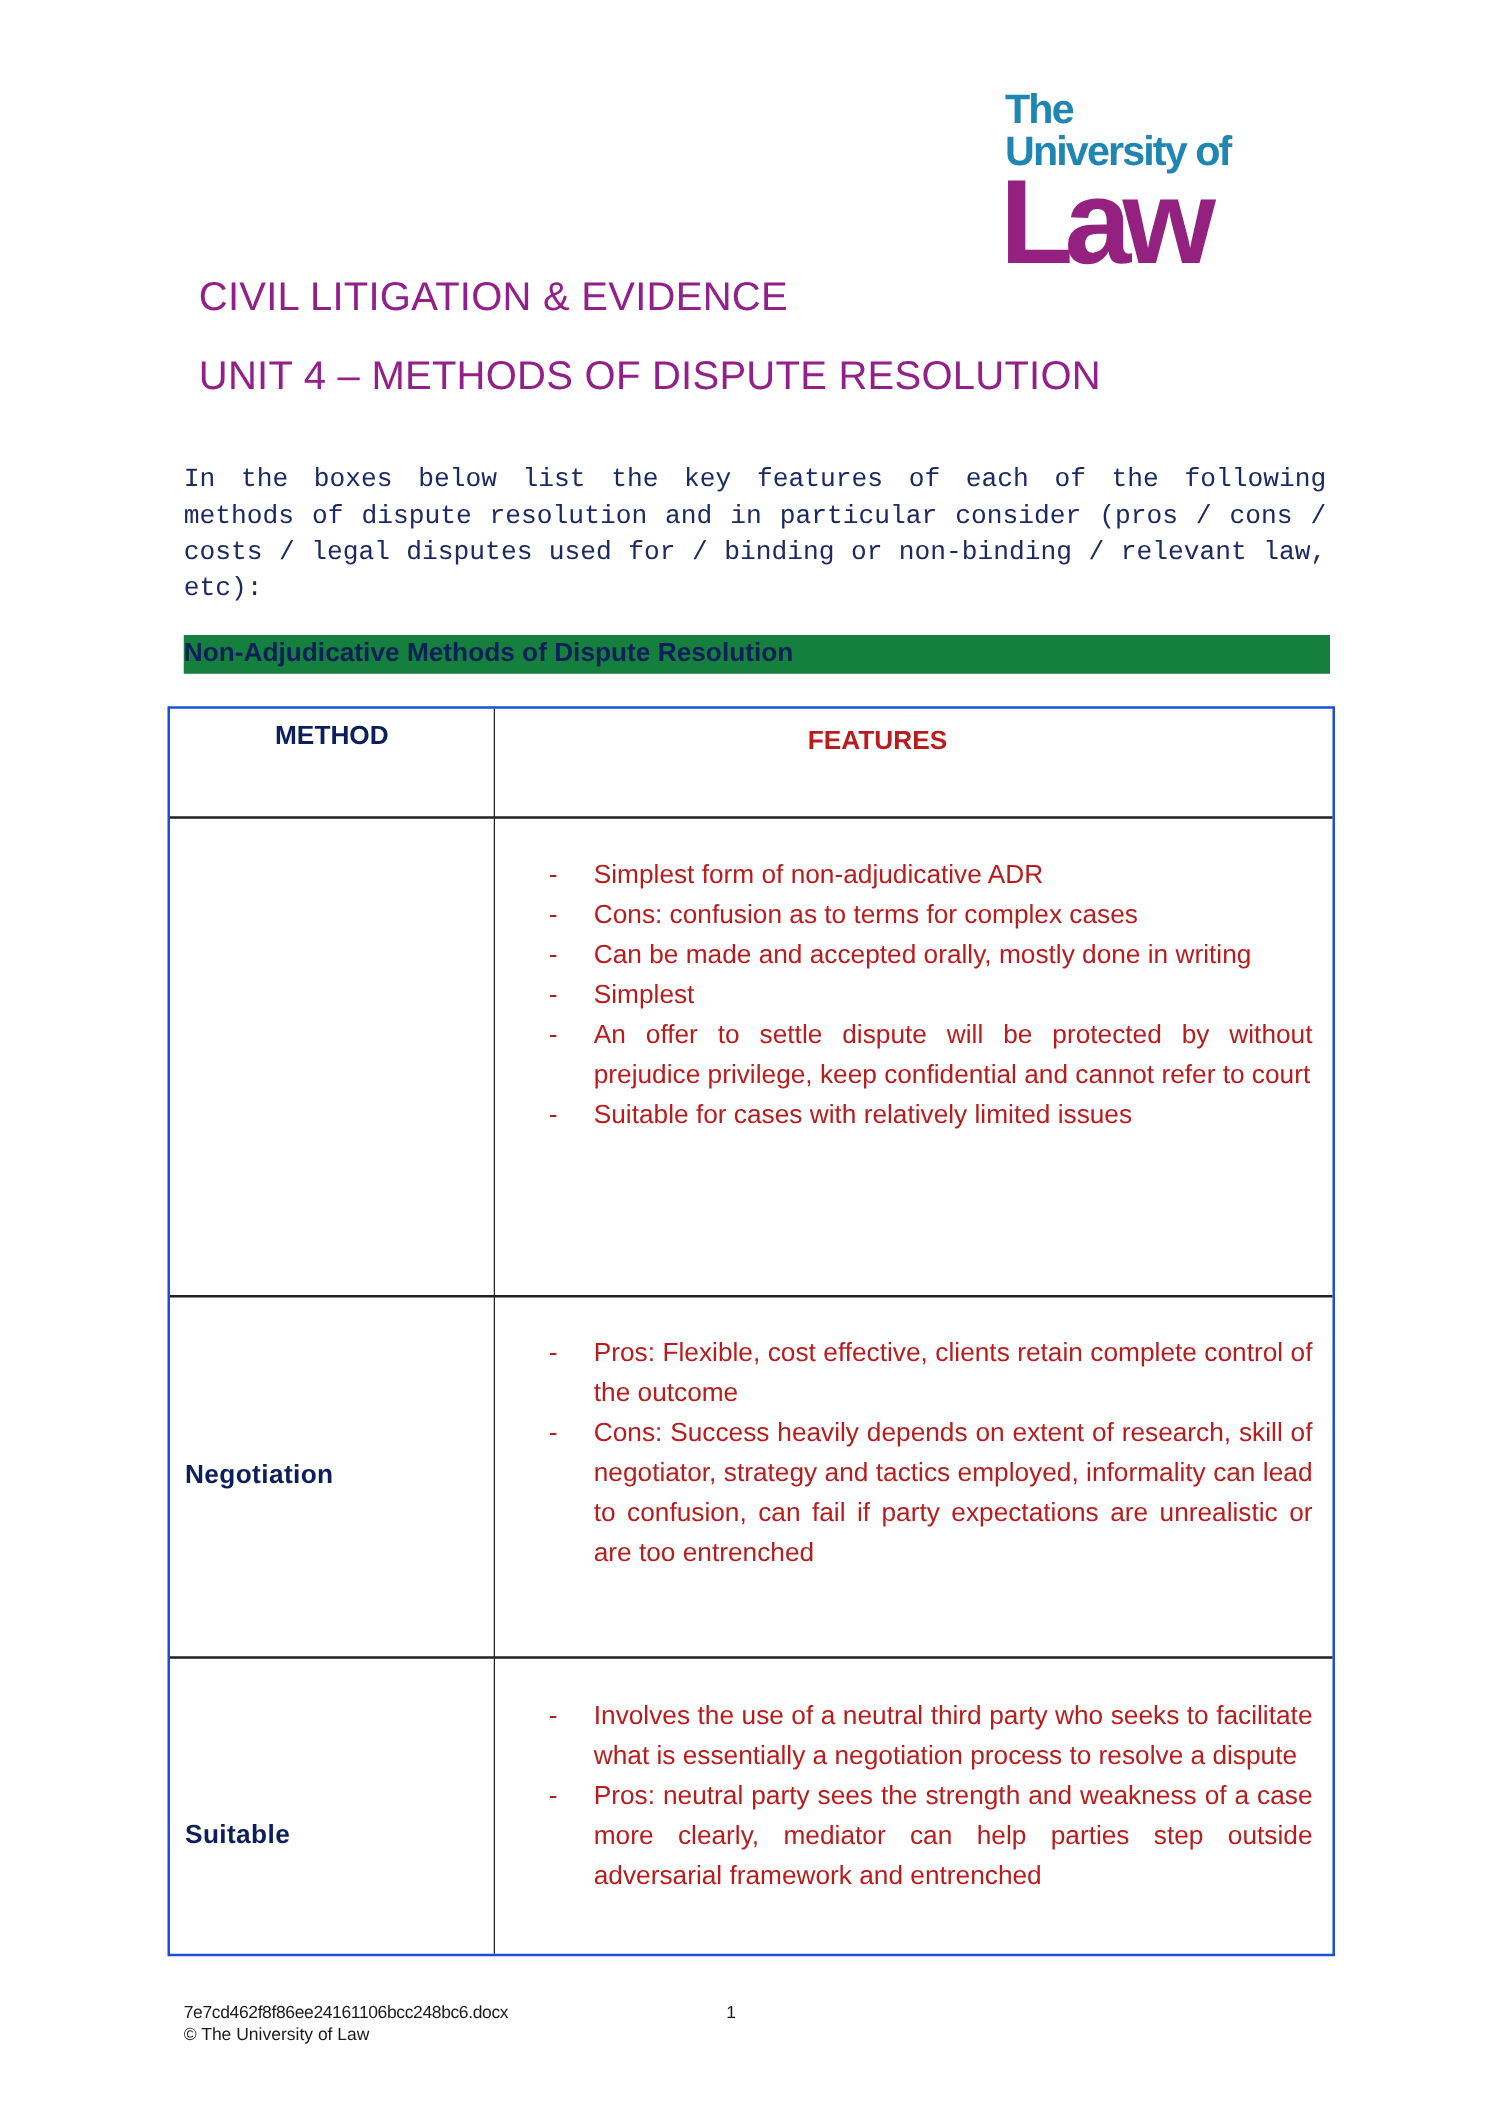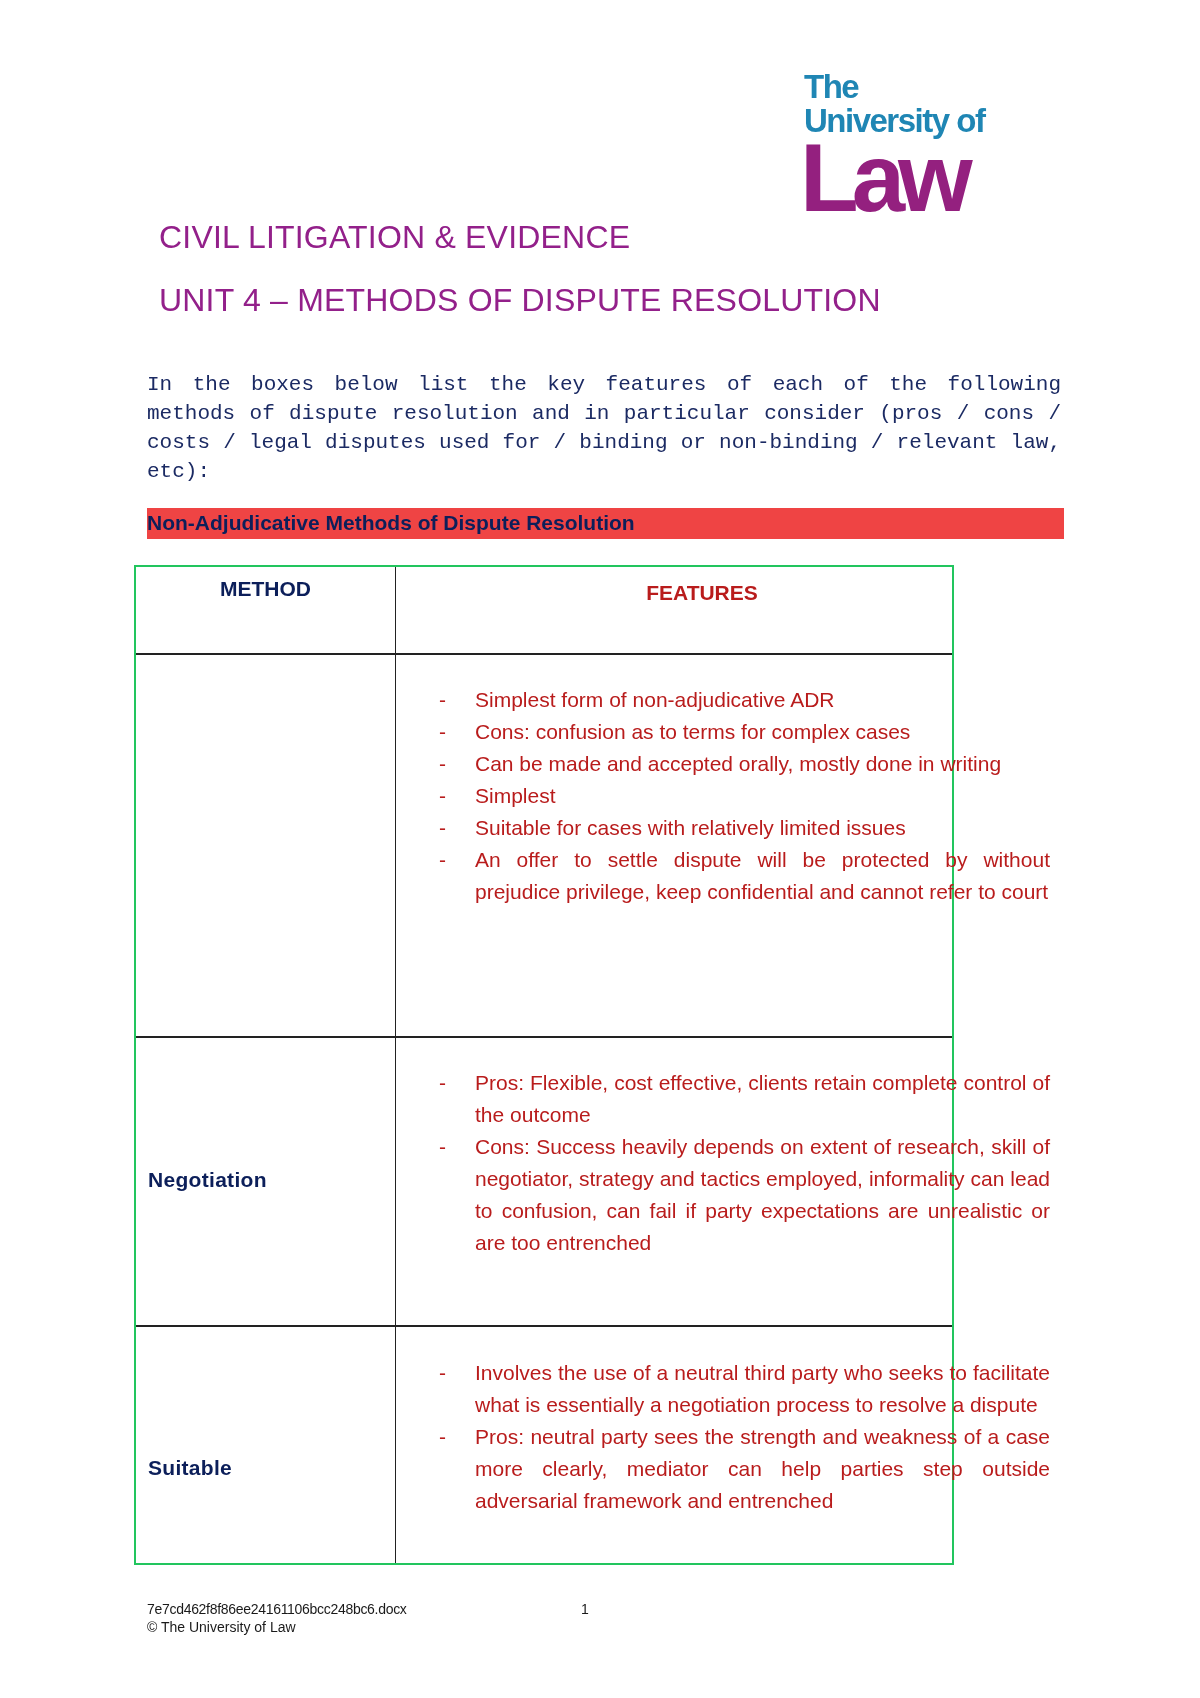--- a/index.html
+++ b/index.html
@@ -19,27 +19,27 @@
   
   .title { position: absolute; left: 147px; color: #93208a; font-size: 32px; white-space: nowrap;
            letter-spacing: 0.2px; margin-left: 12px; }
   .title.t1 { top: 219px; }
   .title.t2 { top: 282px; }
 
   .intro { position: absolute; left: 147px; top: 370px; width: 914px; color: #1b2a63;
            font-size: 21px; line-height: 29px; text-align: justify; }
 
   .section-band { position: absolute; left: 147px; top: 508px; width: 917px; height: 31px;
-                  background: #ef4444; }
+                  background: #15803d; }
   .section-band span { position: absolute; left: 0; top: 3px; color: #0c1f5a; font-weight: bold;
                        font-size: 21px; white-space: nowrap; }
 
   
-  .tbl { position: absolute; left: 134px; top: 565px; width: 820px; height: 1000px;
-         border: 2px solid #22c55e; box-sizing: border-box; }
+  .tbl { position: absolute; left: 134px; top: 565px; width: 934px; height: 1000px;
+         border: 2px solid #1d4ed8; box-sizing: border-box; }
   .col-divider { position: absolute; left: 259px; top: 0; bottom: 0; width: 1px; background: #222; }
   .row-line { position: absolute; left: 0; right: 0; height: 2px; background: #222; }
 
   .hdr { position: absolute; color: #0c1f5a; font-weight: bold; font-size: 21px; }
   .hdr.method { left: 0; width: 259px; top: 10px; text-align: center; }
   .hdr.features { left: 260px; right: 0; top: 10px; text-align: center; }
 
   .method-label { position: absolute; left: 12px; color: #0c1f5a; font-weight: bold; font-size: 21px;
                   line-height: 29px; letter-spacing: 0.3px; }
 
@@ -80,22 +80,22 @@
     <div class="row-line" style="top:758px;"></div>
 
     <div class="hdr method">METHOD</div>
     <div class="hdr features">FEATURES</div>
 
     <ul class="features" style="top:117px;">
       <li>Simplest form of non-adjudicative ADR</li>
       <li>Cons: confusion as to terms for complex cases</li>
       <li>Can be made and accepted orally, mostly done in writing</li>
       <li>Simplest</li>
+      <li>An offer to settle dispute will be protected by without prejudice privilege, keep confidential and cannot refer to court</li>
       <li>Suitable for cases with relatively limited issues</li>
-      <li>An offer to settle dispute will be protected by without prejudice privilege, keep confidential and cannot refer to court</li>
     </ul>
 
     <div class="method-label" style="top:598px;">
       <div>Negotiation</div>
     </div>
     <ul class="features" style="top:500px;">
       <li>Pros: Flexible, cost effective, clients retain complete control of the outcome</li>
       <li>Cons: Success heavily depends on extent of research, skill of negotiator, strategy and tactics employed, informality can lead to confusion, can fail if party expectations are unrealistic or are too entrenched</li>
     </ul>
 

